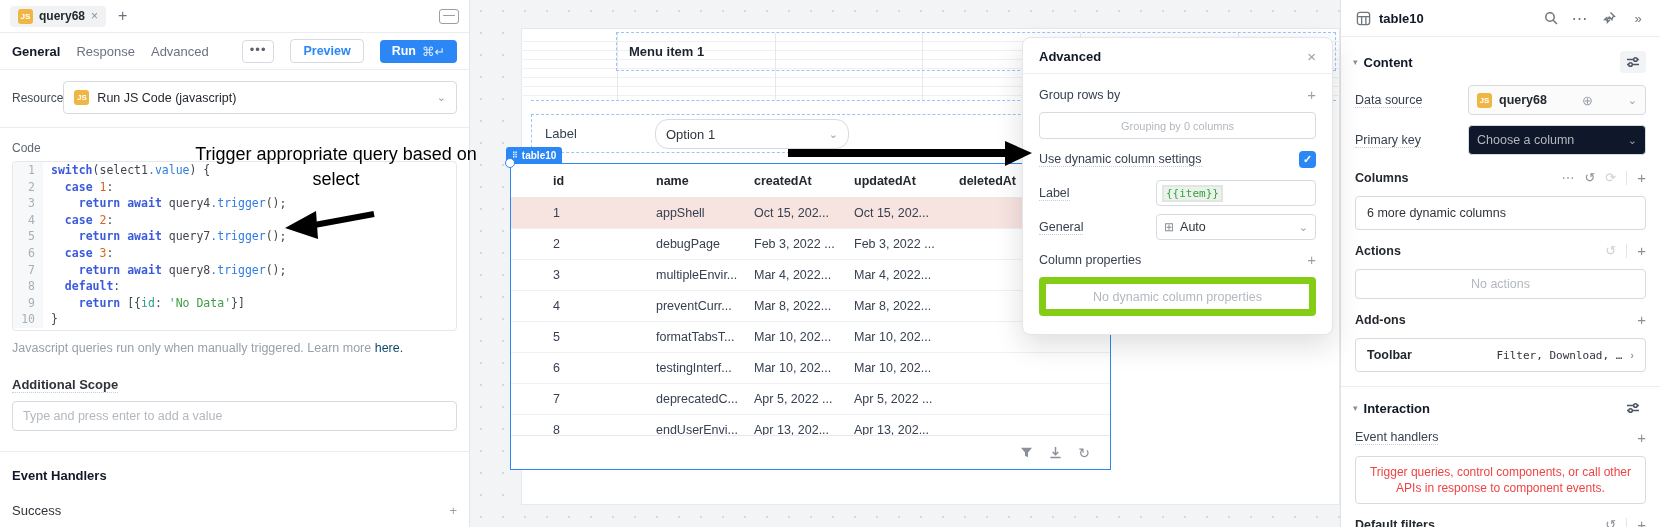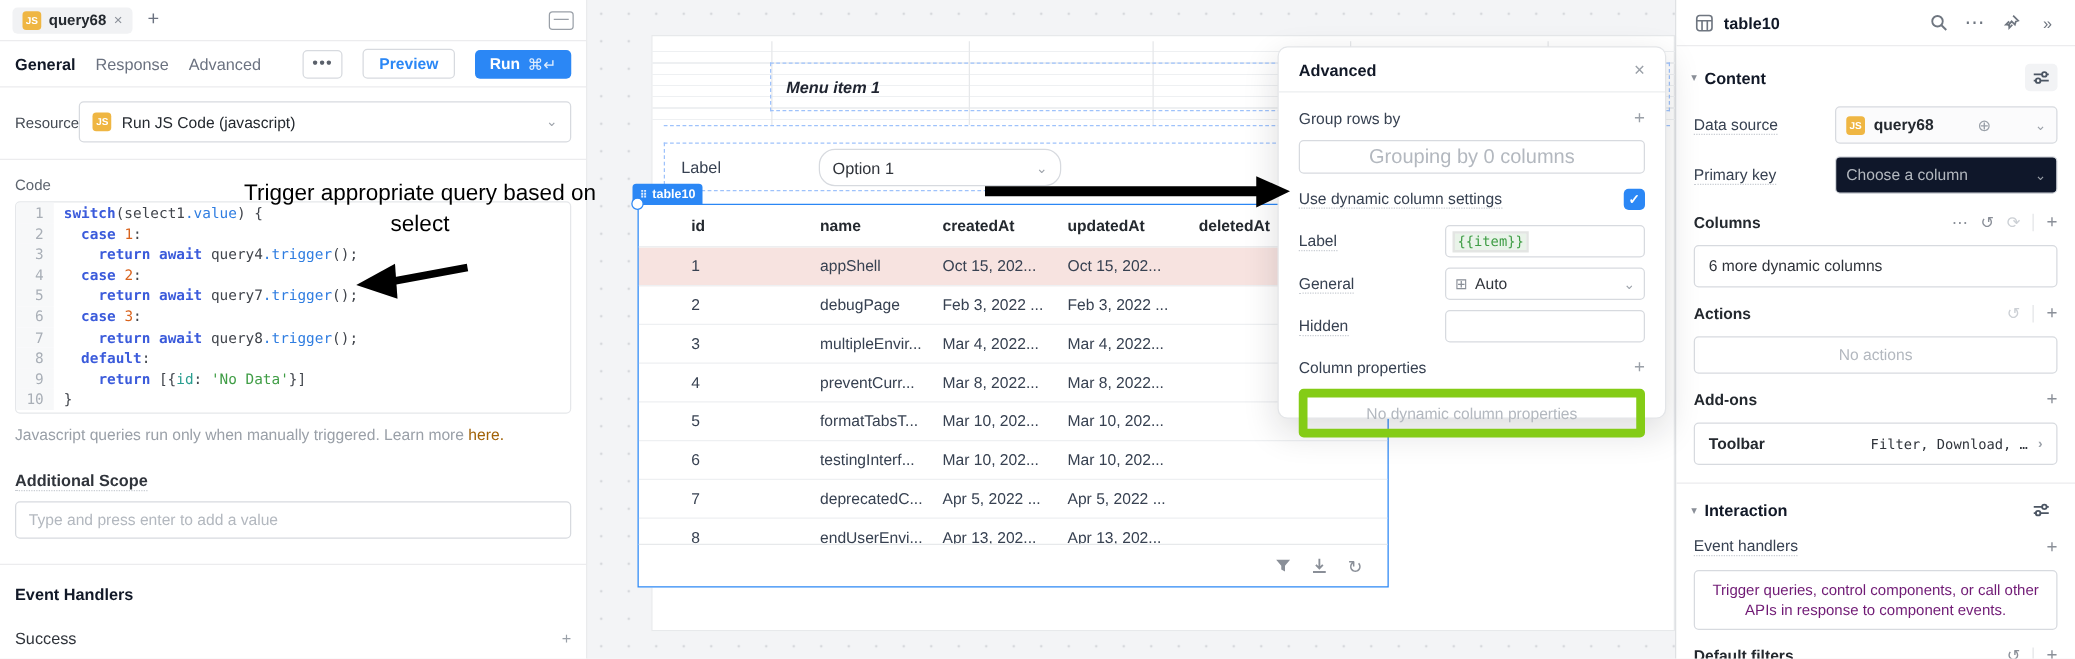--- a/index.html
+++ b/index.html
@@ -35,37 +35,37 @@
   .code-line { display:flex; line-height:16.6px; white-space:pre; }
   .code-line .ln { width:30px; flex:0 0 30px; background:#f7f8f9; color:#a9afb7; text-align:right; padding-right:8px; }
   .code-line .src { padding-left:8px; }
   .tok-kw { color:#3b5bdb; font-weight:600; }
   .tok-pr { color:#2f7de1; }
   .tok-nu { color:#d9641e; }
   .tok-st { color:#3f9d45; }
   .tok-ky { color:#299d8f; }
   .tok-pl { color:#41454c; }
   .help-text { margin:10px 12px 0; font-size:12.5px; color:#9aa0a8; }
-  .help-text a { color:#a16207; text-decoration:none; cursor:pointer; }
+  .help-text a { color:#0c4a6e; text-decoration:none; cursor:pointer; }
   .scope-label { margin:22px 12px 8px; font-size:13px; font-weight:600; color:#30343b; display:inline-block; border-bottom:1px dotted #c9cdd3; }
   .scope-input { margin:0 12px; height:30px; border:1px solid #d7dadf; border-radius:4px; display:flex; align-items:center; padding:0 10px; font-size:12.5px; color:#b3b8bf; }
   .lp-divider { margin-top:20px; border-top:1px solid #ececee; }
   .eh-label { margin:16px 12px 0; font-size:13px; font-weight:700; color:#111827; }
   .success-row { margin:20px 12px 0; font-size:13px; color:#30343b; display:flex; }
   .success-row .plus { margin-left:auto; color:#9aa0a8; }
 
   
   .canvas { position:absolute; left:470px; top:0; width:870px; height:527px; background:#f3f4f6;
             background-image:radial-gradient(#d6d8dc 1px, transparent 1.3px); background-size:22px 22px; }
   .frame { position:absolute; left:51px; top:28px; width:819px; height:477px; background:#fff; border:1px solid #e7e9eb; }
   .stripes { position:absolute; left:51px; top:33px; width:819px; height:67px;
              background:repeating-linear-gradient(to bottom, transparent 0 8px, #eef0f2 8px 9px); }
   .vline { position:absolute; top:33px; height:67px; width:1px; background:#e6e8ea; }
   .dashed-hline { position:absolute; left:61px; top:100px; width:805px; border-top:1px dashed #9ec2fb; }
-  .menu-box { position:absolute; left:146px; top:50px; width:720px; height:39px; border:1px dashed #9ec2fb; display:flex; align-items:center; padding-left:12px; background:transparent;font-style:italic; }
+  .menu-box { position:absolute; left:146px; top:32px; width:720px; height:39px; border:1px dashed #9ec2fb; display:flex; align-items:center; padding-left:12px; background:transparent; }
   .menu-box .txt { font-size:13px; font-weight:700; color:#1f2430; }
   .labelrow-box { position:absolute; left:61px; top:114px; width:550px; height:39px; border:1px dashed #9ec2fb; }
   .form-label { position:absolute; left:75px; top:126px; font-size:13px; color:#374151; }
   .select1 { position:absolute; left:185px; top:119px; width:194px; height:30px; background:#fff; border:1px solid #d7dadf; border-radius:13px; display:flex; align-items:center; padding:0 10px; cursor:pointer; }
   .select1 .txt { font-size:13px; color:#30343b; }
   .comp-badge { position:absolute; left:36px; top:147px; height:17px; background:#2b87f5; border-radius:3px 3px 0 0; color:#fff; font-size:10px; font-weight:700; display:flex; align-items:center; gap:4px; padding:0 6px; z-index:3; }
   .comp-badge .dots { font-size:8px; opacity:.85; }
   .tablecomp { position:absolute; left:40px; top:163px; width:601px; height:307px; background:#fff; border:1.5px solid #2b87f5; z-index:2; display:flex; flex-direction:column; }
   .t-handle { position:absolute; left:35px; top:158px; width:10px; height:10px; border-radius:50%; background:#fff; border:1.5px solid #2b87f5; z-index:4; }
   .thead { display:flex; height:34px; align-items:center; border-bottom:1px solid #e7e9eb; flex:0 0 34px; }
@@ -83,21 +83,21 @@
   
   .popup { position:absolute; left:1022px; top:37px; width:311px; height:298px; background:#fff; border:1px solid #e3e5e8; border-radius:8px; box-shadow:0 10px 28px rgba(20,24,31,.14); z-index:10; }
   .popup-head { display:flex; align-items:center; padding:11px 16px 9px; border-bottom:1px solid #eceef0; }
   .popup-head .title { font-size:13px; font-weight:700; color:#111827; }
   .popup-head .x { margin-left:auto; color:#9aa0a8; font-size:15px; cursor:pointer; line-height:1; }
   .popup-body { padding:12px 16px; }
   .prow { display:flex; align-items:center; margin-bottom:9px; }
   .plabel { font-size:12.5px; color:#374151; border-bottom:1px dotted #c9cdd3; }
   .plabel.nodot { border-bottom:none; }
   .prow .plus { margin-left:auto; color:#9aa0a8; font-size:15px; cursor:pointer; }
-  .pinput { height:27px; border:1px solid #d7dadf; border-radius:4px; display:flex; align-items:center; justify-content:center; font-size:16px; color:#b3b8bf; margin-bottom:12px; }
+  .pinput { height:27px; border:1px solid #d7dadf; border-radius:4px; display:flex; align-items:center; justify-content:center; font-size:11px; color:#b3b8bf; margin-bottom:12px; }
   .formrow { display:flex; align-items:center; margin-bottom:8px; }
   .formrow .ctrl { margin-left:auto; width:160px; height:26px; border:1px solid #d7dadf; border-radius:4px; display:flex; align-items:center; padding:0 7px; background:#fff; }
   .code-chip { font-family:"DejaVu Sans Mono", monospace; font-size:11px; color:#3f9d45; background:#e9f3e9; outline:2px solid #e3e5e3; padding:0 2px; }
   .checkbox { margin-left:auto; width:17px; height:17px; border-radius:4px; background:#2b87f5; color:#fff; font-size:11px; font-weight:700; display:flex; align-items:center; justify-content:center; cursor:pointer; }
   .fmt-icon { color:#8a8f98; font-size:12px; margin-right:6px; }
   .ctrl .txt { font-size:12.5px; color:#30343b; }
   .pbox { height:39px; border:7px solid #84cc16; border-radius:4px; display:flex; align-items:center; justify-content:center; font-size:12.5px; color:#b3b8bf; }
 
   
   .inspector { position:absolute; left:1340px; top:0; width:320px; height:527px; background:#fff; border-left:1px solid #dfe1e4; overflow:hidden; }
@@ -121,21 +121,21 @@
   .rowicons .dis { color:#ccd0d5; }
   .rowicons .sep { width:1px; height:14px; background:#e3e5e8; }
   .rowicons .plus { font-size:15px; }
   .fullbox { border:1px solid #d7dadf; border-radius:4px; margin-bottom:12px; display:flex; align-items:center; }
   .fullbox.left { height:34px; padding:0 11px; font-size:12.5px; color:#30343b; }
   .fullbox.center { height:30px; justify-content:center; font-size:12.5px; color:#b3b8bf; }
   .fullbox.toolbar-box { height:34px; padding:0 11px; font-size:12.5px; color:#24292f; font-weight:600; }
   .toolbar-val { margin-left:auto; font-family:"DejaVu Sans Mono", monospace; font-size:11px; color:#30343b; font-weight:400;text-align:center; }
   .toolbar-chev { color:#9aa0a8; margin-left:8px; font-size:11px; }
   .ins-divider { border-top:1px solid #ececee; margin:14px -14px 10px; }
-  .ehbox { border:1px solid #d7dadf; border-radius:4px; margin-bottom:12px; padding:7px 10px; font-size:12px; color:#701a75; text-align:center; line-height:1.35; }
+  .ehbox { border:1px solid #d7dadf; border-radius:4px; margin-bottom:12px; padding:7px 10px; font-size:12px; color:#ef4444; text-align:center; line-height:1.35; }
 
   
   .anno-text { position:absolute; left:140px; top:142px; width:392px; text-align:center; font-size:18px; line-height:25px; color:#000; z-index:20; pointer-events:none; }
   .anno-svg { position:absolute; left:0; top:0; width:1660px; height:527px; z-index:21; pointer-events:none; }
 </style>
 </head>
 <body>
 
 <div class="qpanel">
   <div class="tabbar">
@@ -333,24 +333,20 @@
         <span class="code-chip">{{item}}</span>
       </div>
     </div>
     <div class="formrow">
       <span class="plabel">General</span>
       <div class="ctrl">
         <span class="fmt-icon">⊞</span>
         <span class="txt">Auto</span>
         <span class="chev">⌄</span>
       </div>
-    </div>
-    <div class="formrow">
-      <span class="plabel">Hidden</span>
-      <div class="ctrl"></div>
     </div>
 
     <div class="prow" style="margin-top:11px">
       <span class="plabel nodot">Column properties</span>
       <span class="plus">+</span>
     </div>
     <div class="pbox">No dynamic column properties</div>
   </div>
 </div>
 

